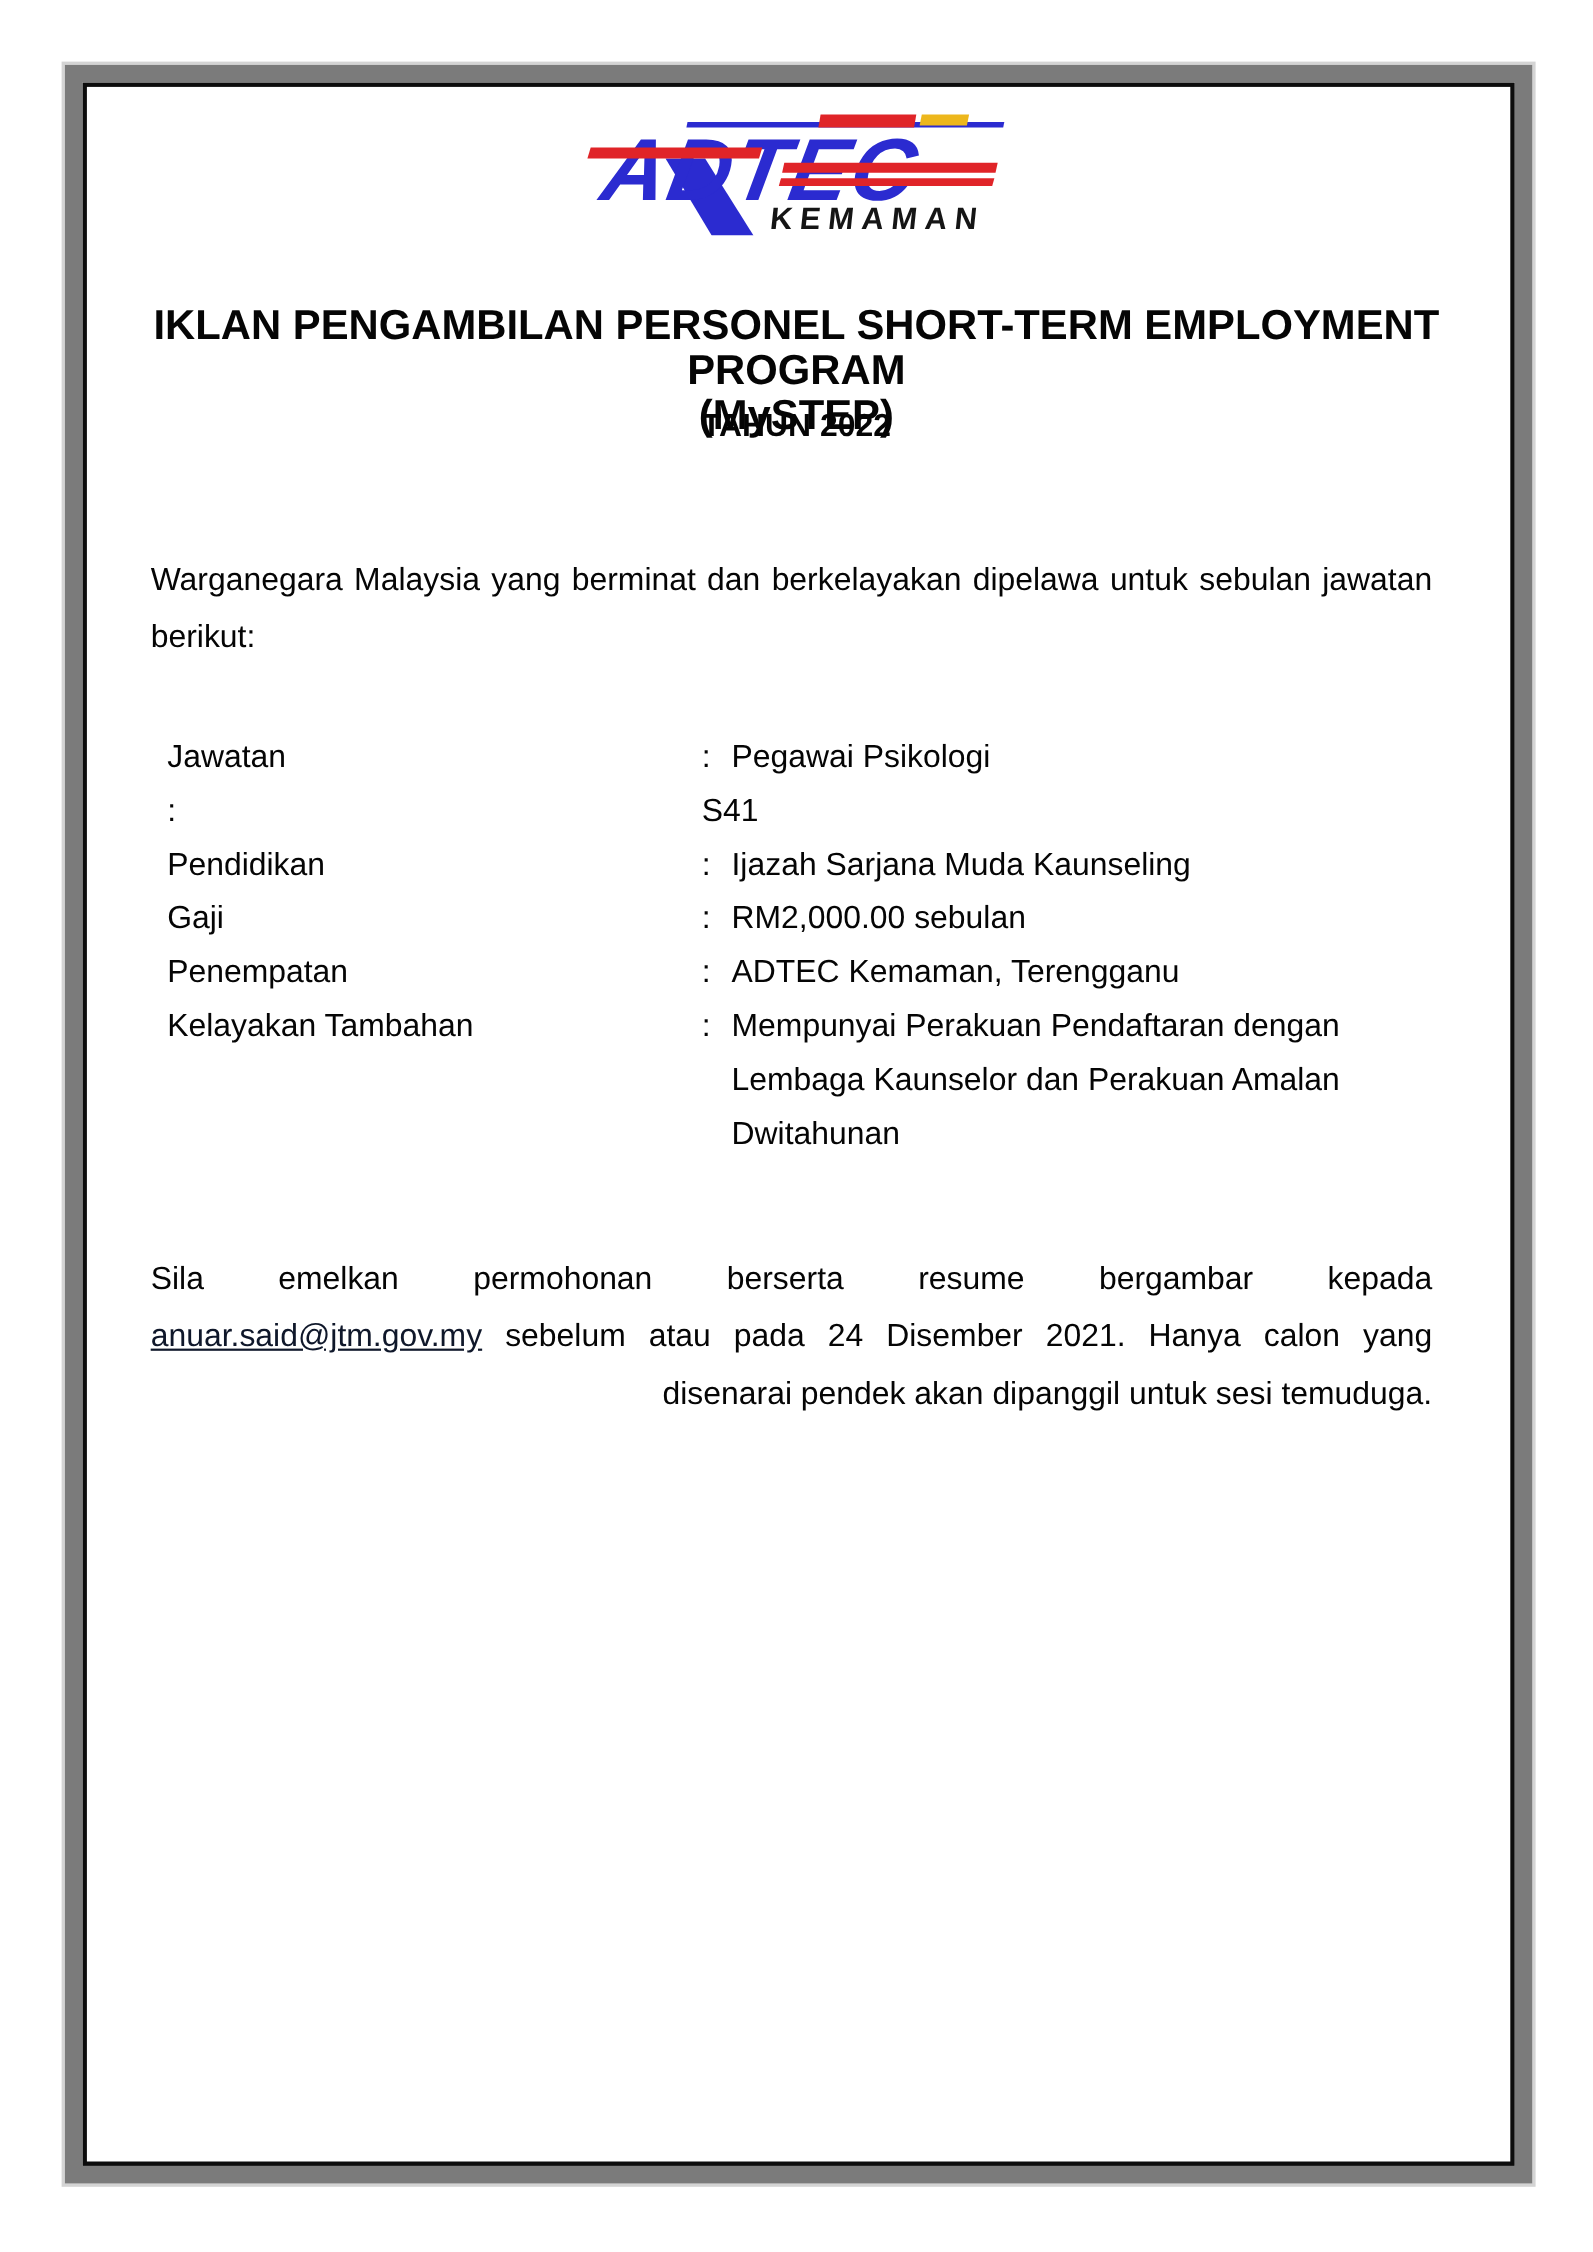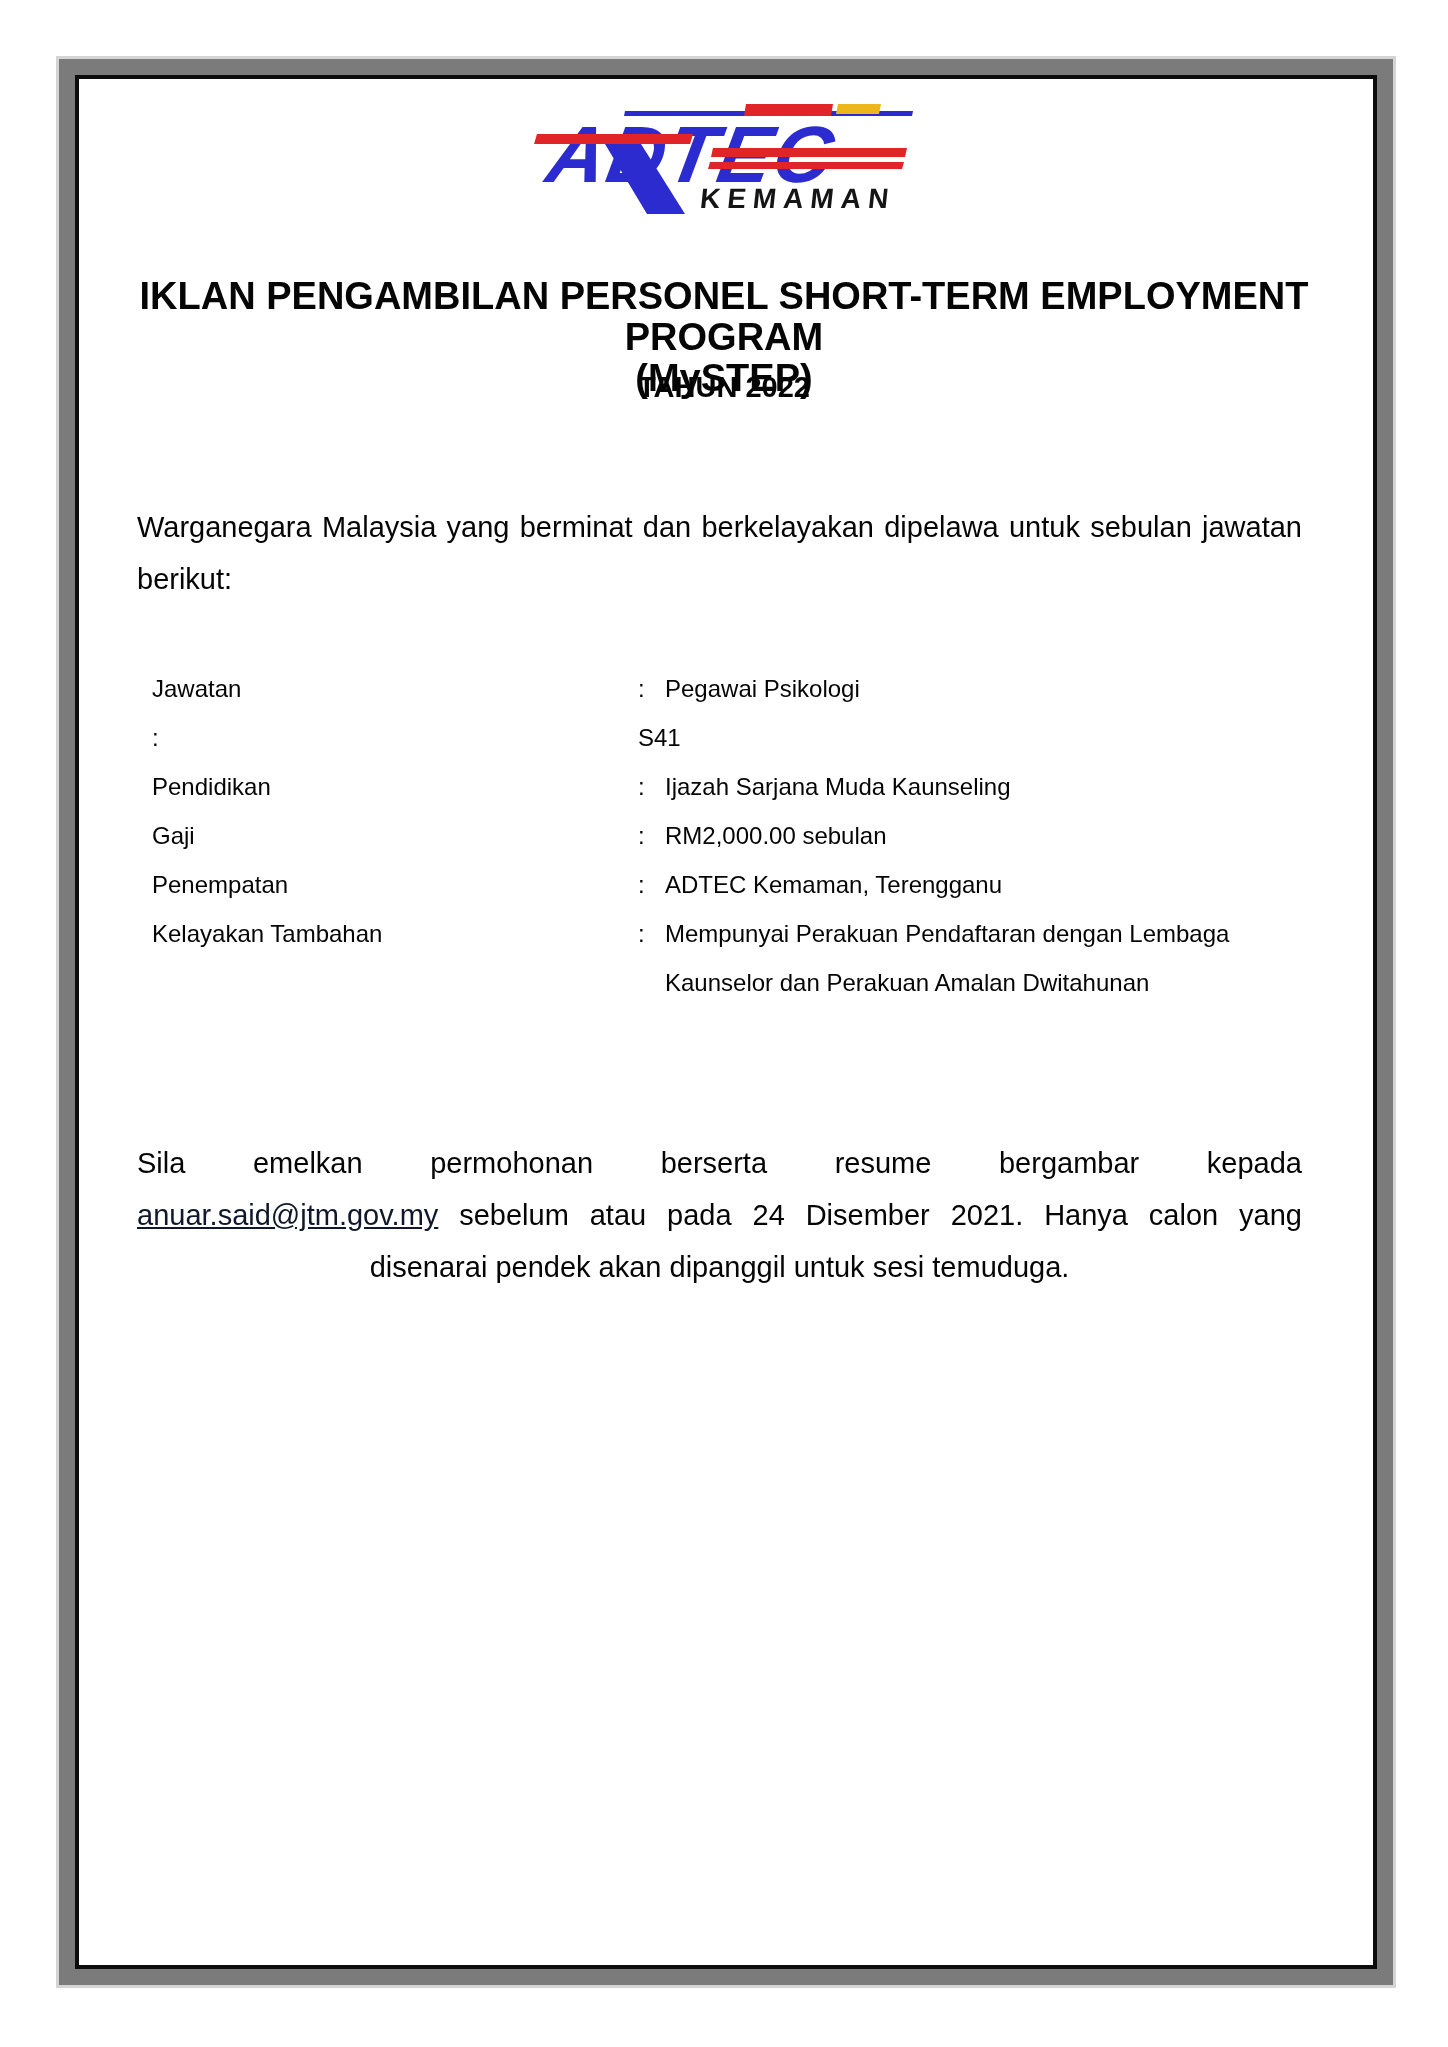--- a/index.html
+++ b/index.html
@@ -30,31 +30,31 @@
   .heading-year{
     position:absolute;top:367px;left:79px;width:1290px;
     text-align:center;font-size:29px;font-weight:bold;line-height:41px;
   }
   .intro{
     position:absolute;top:472px;left:137px;width:1165px;
     font-size:29px;line-height:52px;text-align:justify;
   }
   .details{
     position:absolute;top:664px;left:152px;width:1160px;
-    font-size:24px;line-height:49px;
+    font-size:29px;line-height:49px;
   }
   .detail-row{
     display:grid;grid-template-columns:486px 27px 1fr;align-items:start;
   }
   .closing{
     position:absolute;top:1137px;left:137px;width:1165px;
     font-size:29px;line-height:52px;
   }
   .line-full{text-align:justify;text-align-last:justify;}
-  .line-last{text-align:center;}
+  .line-last{text-align:right;}
   a.email{color:#1466be;text-decoration:underline;cursor:pointer;}
   .k-text{letter-spacing:7px;font-weight:bold;}
 </style>
 </head>
 <body>
 
 <div class="frame-outer" style="border-color: rgb(212, 212, 212);">
   <div class="frame-mid" style="border-color: rgb(123, 123, 123);">
     <div class="frame-inner" style="border-color: rgb(12, 12, 12);"></div>
   </div>

